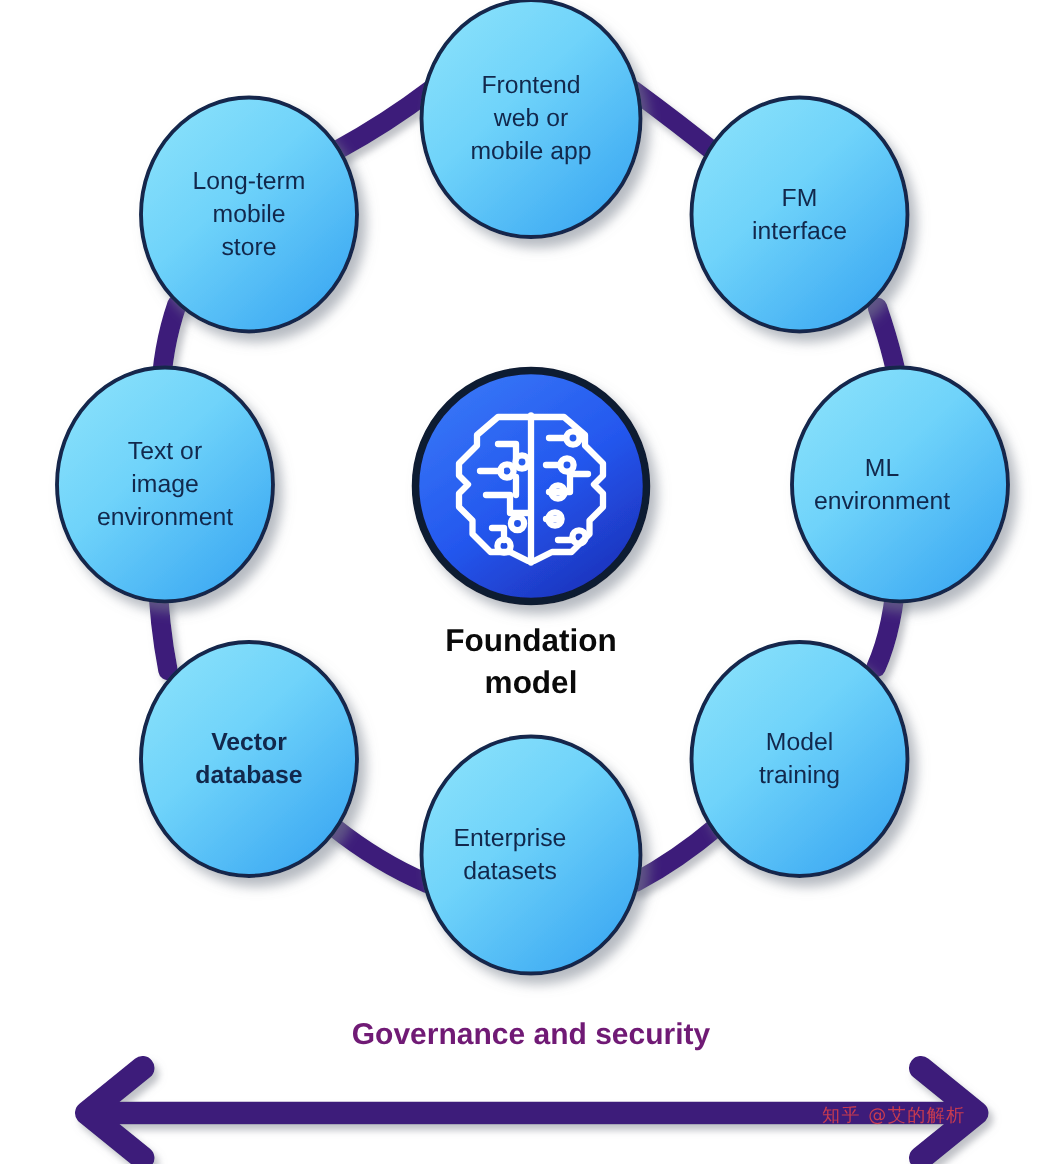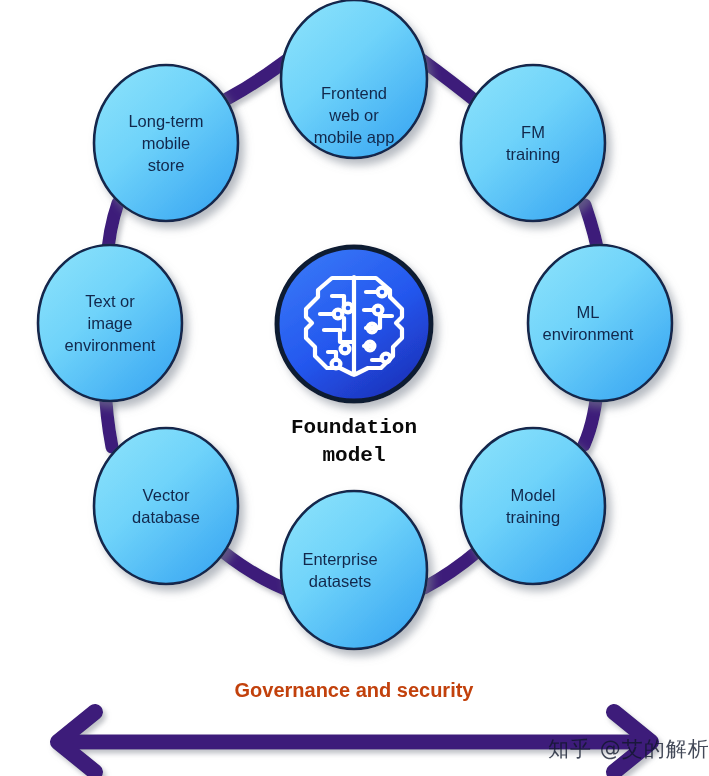--- a/index.html
+++ b/index.html
@@ -29,41 +29,41 @@
     font-size: 16.5px;
     line-height: 22px;
     white-space: pre-line;
     pointer-events: none;
     transform: translate(-50%, -50%);
   }
   .center-title {
     position: absolute;
     text-align: center;
     color: #0a0a0a;
-    font-family: Liberation Mono, monospace;
+    font-family: Liberation Sans, sans-serif;
     font-weight: bold;
     font-size: 21px;
     line-height: 28px;
     white-space: pre-line;
     transform: translate(-50%, 0);
   }
   .footer-title {
     position: absolute;
     text-align: center;
-    color: #c2410c;
+    color: #701a75;
     font-family: "Liberation Sans", sans-serif;
     font-weight: bold;
     font-size: 20px;
     transform: translate(-50%, 0);
   }
   .watermark {
     position: absolute;
-    color: #0f172a;
+    color: #ef4444;
     font-family: "DejaVu Sans", sans-serif;
-    font-size: 21px;
+    font-size: 12px;
     letter-spacing: 1px;
     opacity: 0.78;
     white-space: nowrap;
   }
 </style>
 </head>
 <body>
 
 <svg id="canvas" viewBox="0 0 709 776" xmlns="http://www.w3.org/2000/svg">
   <defs>
@@ -142,32 +142,32 @@
   </g>
 
   <g filter="url(#arrowShadow)">
     <path d="M 62 742 L 647 742" stroke="#3d1b7a" stroke-width="15" fill="none"></path>
     <path d="M 95 712 L 58 742 L 95 772" stroke="#3d1b7a" stroke-width="16" fill="none" stroke-linecap="round" stroke-linejoin="round"></path>
     <path d="M 614 712 L 651 742 L 614 772" stroke="#3d1b7a" stroke-width="16" fill="none" stroke-linecap="round" stroke-linejoin="round"></path>
   </g>
 </svg>
 
 <div id="labels">
-    <div class="node-label" style="left: 354px; top: 79px; width: 166px; margin-top: 36px;">Frontend
+    <div class="node-label" style="left: 354px; top: 79px; width: 166px;">Frontend
 web or
 mobile app</div>
     <div class="node-label" style="left: 533px; top: 143px; width: 164px;">FM
-training</div>
+interface</div>
     <div class="node-label" style="left: 588px; top: 323px; width: 164px;">ML
 environment</div>
     <div class="node-label" style="left: 533px; top: 506px; width: 164px;">Model
 training</div>
     <div class="node-label" style="left: 340px; top: 570px; width: 166px;">Enterprise
 datasets</div>
-    <div class="node-label" style="left: 166px; top: 506px; width: 164px;">Vector
+    <div class="node-label" style="left: 166px; top: 506px; width: 164px; font-weight: bold;">Vector
 database</div>
     <div class="node-label" style="left: 110px; top: 323px; width: 164px;">Text or
 image
 environment</div>
     <div class="node-label" style="left: 166px; top: 143px; width: 164px;">Long-term
 mobile
 store</div>
   </div>
 
 <div class="center-title" style="left:354px; top:414px; width:260px;">Foundation

